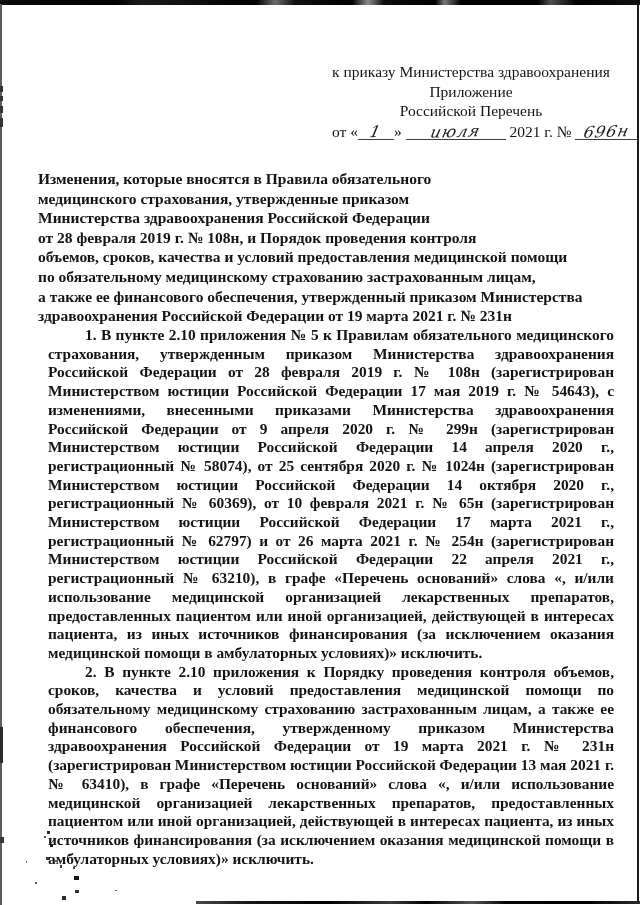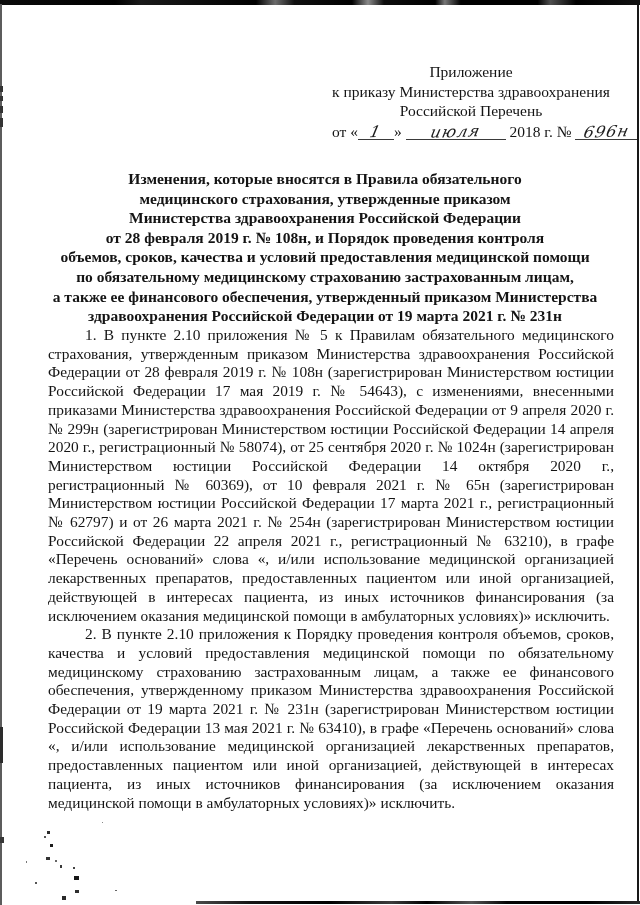--- a/index.html
+++ b/index.html
@@ -64,31 +64,31 @@
     font-style: italic;
     font-size: 16px;
     color: #1d1d1d;
     transform: skewX(-14deg) rotate(-2deg);
     letter-spacing: 1px;
   }
 
   
   .doc-title {
     position: absolute; top: 169px; left: 38px; width: 574px;
-    text-align: center;
     font-weight: bold;
     font-size: 15.5px; line-height: 19.6px;
     white-space: pre-line;
   }
 
   
   .doc-body {
     position: absolute; top: 326px; left: 48px; width: 566px;
     font-size: 15.4px; line-height: 18.7px;
     text-align: justify;
+    font-weight: bold;
   }
   .doc-body p { margin: 0; text-indent: 37px; }
 </style>
 </head>
 <body>
 
 <div class="page">
 
   <div class="scan-top-bar"></div>
   <div class="scan-left-line"></div>
@@ -110,24 +110,24 @@
   <div class="speck" style="left:73px;top:867px;width:2px;height:2px;background:#444;"></div>
   <div class="speck" style="left:74px;top:876px;width:5px;height:4px;background:#171717;"></div>
   <div class="speck" style="left:35px;top:882px;width:2px;height:2px;background:#555;"></div>
   <div class="speck" style="left:102px;top:822px;width:1px;height:1px;background:#888;"></div>
   <div class="speck" style="left:75px;top:890px;width:4px;height:3px;background:#2e2e2e;"></div>
   <div class="speck" style="left:115px;top:890px;width:2px;height:1px;background:#666;"></div>
   <div class="speck" style="left:60px;top:865px;width:2px;height:3px;background:#3a3a3a;"></div>
   <div class="speck" style="left:62px;top:896px;width:4px;height:4px;background:#2a2a2a;"></div>
 
   <div class="doc-header">
+    <div>к приказу Министерства здравоохранения</div>
     <div>Приложение</div>
-    <div>к приказу Министерства здравоохранения</div>
     <div>Российской Перечень</div>
-    <div class="date-line"><span>от «</span><span class="blank blank-day"><span class="hand">1</span></span><span>»</span> <span class="blank blank-month"><span class="hand">июля</span></span> <span>2018 г. №</span> <span class="blank blank-num"><span class="hand">696н</span></span></div>
+    <div class="date-line"><span>от «</span><span class="blank blank-day"><span class="hand">1</span></span><span>»</span> <span class="blank blank-month"><span class="hand">июля</span></span> <span>2021 г. №</span> <span class="blank blank-num"><span class="hand">696н</span></span></div>
   </div>
 
   <div class="doc-title">Изменения, которые вносятся в Правила обязательного
 медицинского страхования, утвержденные приказом
 Министерства здравоохранения Российской Федерации
 от 28 февраля 2019 г. № 108н, и Порядок проведения контроля
 объемов, сроков, качества и условий предоставления медицинской помощи
 по обязательному медицинскому страхованию застрахованным лицам,
 а также ее финансового обеспечения, утвержденный приказом Министерства
 здравоохранения Российской Федерации от 19 марта 2021 г. № 231н</div>

